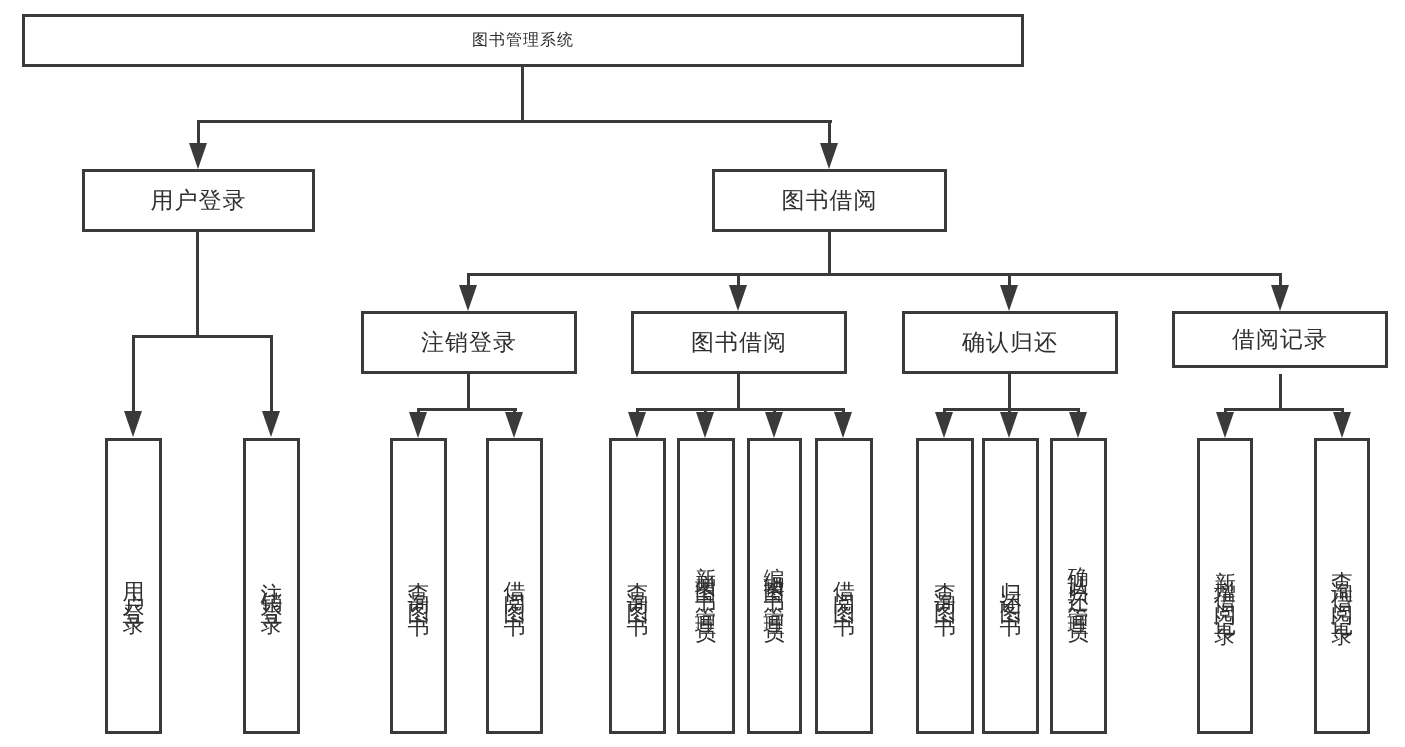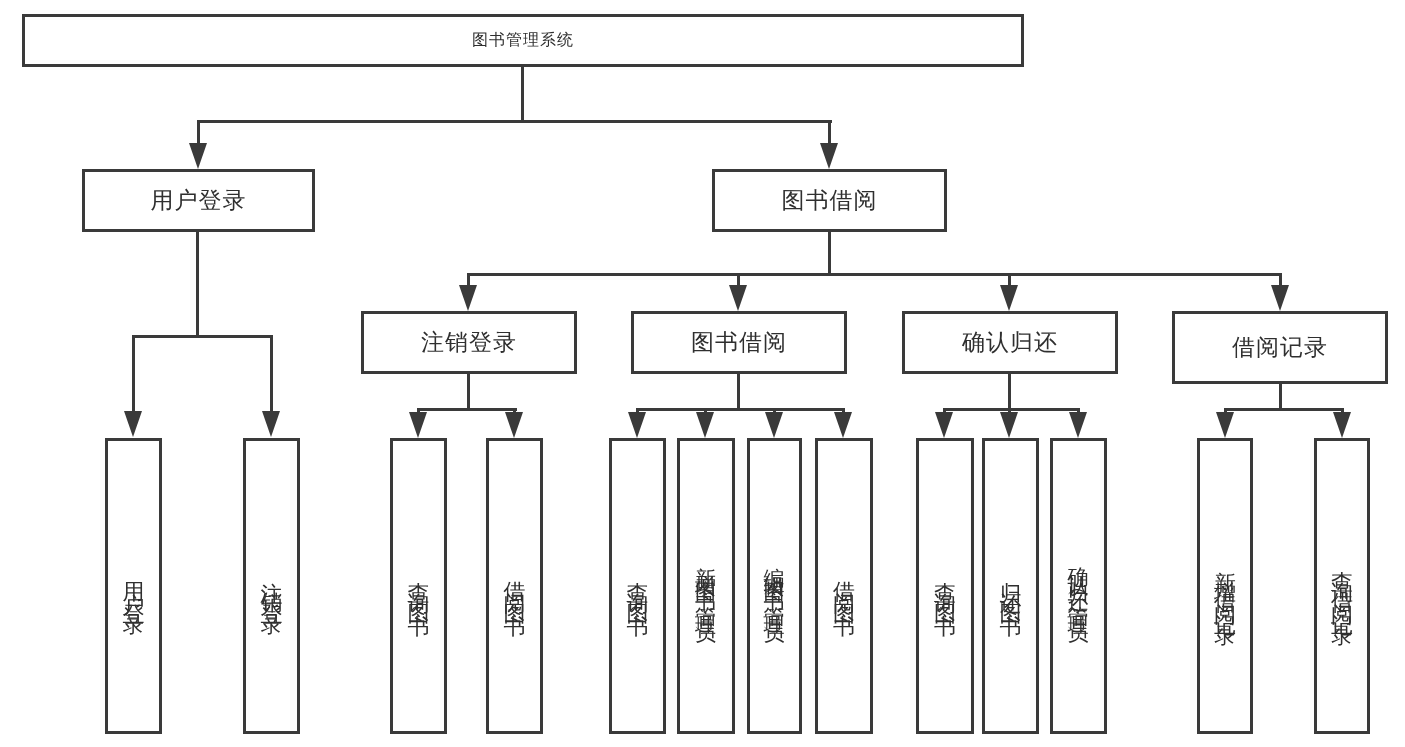--- a/index.html
+++ b/index.html
@@ -110,21 +110,21 @@
   <div class="vline" style="left:737px; top:273px; height:14px;"></div>
   <div class="arrow" style="left:729px; top:285px;"></div>
   <div class="vline" style="left:1008px; top:273px; height:14px;"></div>
   <div class="arrow" style="left:1000px; top:285px;"></div>
   <div class="vline" style="left:1279px; top:273px; height:14px;"></div>
   <div class="arrow" style="left:1271px; top:285px;"></div>
 
   <div class="box" style="left:361px; top:311px; width:216px; height:63px;">注销登录</div>
   <div class="box" style="left:631px; top:311px; width:216px; height:63px;">图书借阅</div>
   <div class="box" style="left:902px; top:311px; width:216px; height:63px;">确认归还</div>
-  <div class="box" style="left:1172px; top:311px; width:216px; height:73px;">借阅记录</div>
+  <div class="box" style="left:1172px; top:311px; width:216px; height:57px;">借阅记录</div>
 
   <div class="vline" style="left:467px; top:374px; height:37px;"></div>
   <div class="hline" style="left:417px; top:408px; width:100px;"></div>
   <div class="vline" style="left:417px; top:408px; height:8px;"></div>
   <div class="arrow" style="left:409px; top:412px;"></div>
   <div class="vline" style="left:513px; top:408px; height:8px;"></div>
   <div class="arrow" style="left:505px; top:412px;"></div>
 
   <div class="vline" style="left:737px; top:374px; height:37px;"></div>
   <div class="hline" style="left:636px; top:408px; width:209px;"></div>

